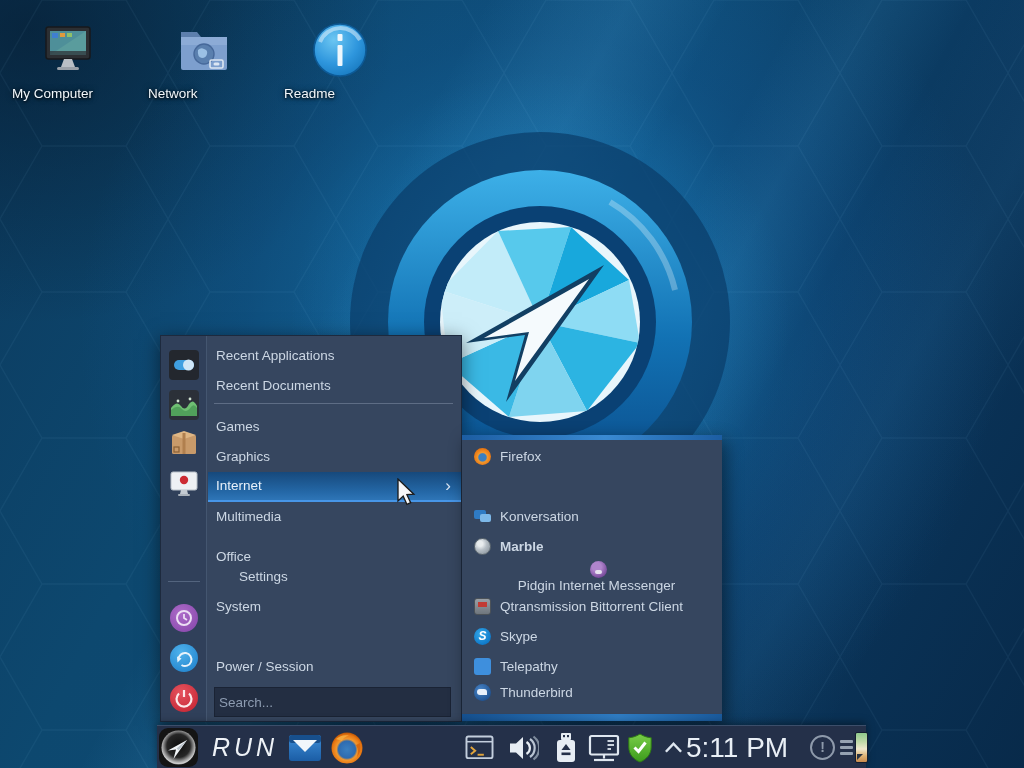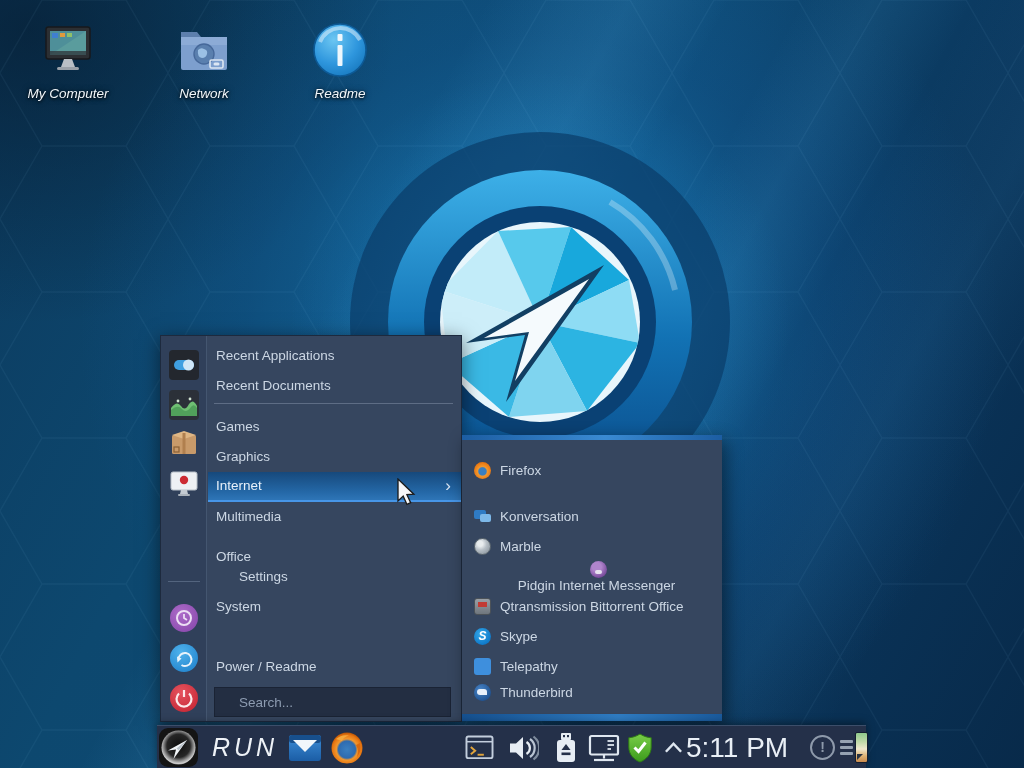--- a/index.html
+++ b/index.html
@@ -9,35 +9,35 @@
       radial-gradient(640px 640px at 540px 330px, rgba(32,144,214,.52), rgba(20,100,170,.24) 46%, rgba(10,60,110,0) 72%),
       radial-gradient(520px 420px at 30px 30px, rgba(4,20,36,.55), rgba(4,20,36,0) 70%),
       linear-gradient(118deg,#0c3a5e 0%,#0d486f 30%,#0e4a74 50%,#0a355b 75%,#082a4a 100%);
   }
   .streaks{position:absolute;inset:0;pointer-events:none;
     background:linear-gradient(118deg, transparent 34%, rgba(90,190,245,.10) 40%, rgba(90,190,245,.15) 44%, transparent 51%, transparent 56%, rgba(90,190,245,.09) 61%, transparent 68%, rgba(90,190,245,.07) 77%, transparent 85%);}
   .hexlayer{position:absolute;inset:0;opacity:.05;pointer-events:none;}
   .emblem{position:absolute;left:280px;top:62px;width:520px;height:520px;pointer-events:none;}
 
   
-  .dicon{position:absolute;top:20px;width:112px;text-align:center;cursor:default;font-style:italic;}
+  .dicon{position:absolute;top:20px;width:112px;cursor:default;}
   .dicon .glyphbox{width:58px;height:60px;margin:0 auto;display:flex;align-items:center;justify-content:center;}
   .dicon .dlabel{margin-top:6px;font-size:13.5px;color:#f2f7fb;text-shadow:0 1px 3px rgba(0,0,0,.95),0 0 6px rgba(0,0,0,.6);}
 
   
   .menu{position:absolute;left:160px;top:335px;width:302px;height:387px;background:#36465f;box-shadow:0 4px 18px rgba(0,0,0,.5);border:1px solid rgba(10,20,35,.55);}
   .menu-strip{position:absolute;left:0;top:0;bottom:0;width:46px;background:#30405a;border-right:1px solid #445670;}
   .strip-ic{position:absolute;left:8px;width:30px;height:30px;cursor:pointer;}
   .strip-sep{position:absolute;left:7px;width:32px;height:1px;background:rgba(150,170,195,.35);}
   .menu-items{position:absolute;left:47px;top:0;right:0;bottom:0;}
   .mitem{position:absolute;left:0;right:0;height:30px;line-height:30px;padding-left:8px;font-size:13.5px;color:#ccd7e4;cursor:pointer;}
   .mitem.active{background:linear-gradient(180deg,#16497c 0%,#2467a6 70%,#2e75b7 100%);border-bottom:2px solid #4796e8;color:#e8f1fa;height:30px;line-height:28px;}
   .mitem .subarrow{position:absolute;right:10px;top:0;font-size:17px;color:#d8e4f2;line-height:28px;}
   .msep{position:absolute;left:6px;right:8px;height:1px;background:rgba(150,165,185,.42);}
-  .msearch{position:absolute;left:6px;right:10px;bottom:4px;height:30px;background:#232e42;border:1px solid #1a2334;color:#8d9cb1;font-size:13.5px;padding:0 24px;outline:none;}
+  .msearch{position:absolute;left:6px;right:10px;bottom:4px;height:30px;background:#232e42;border:1px solid #1a2334;color:#8d9cb1;font-size:13.5px;padding:0 4px;outline:none;}
   .msearch::placeholder{color:#8d9cb1;}
 
   
   .submenu{position:absolute;left:462px;top:435px;width:260px;height:286px;background:#36465f;box-shadow:4px 5px 16px rgba(0,0,0,.45);}
   .submenu .edge-top{position:absolute;left:0;right:0;top:0;height:5px;background:linear-gradient(90deg,#1c5da2,#3a8ad2 55%,#1c5da2);}
   .submenu .edge-bottom{position:absolute;left:0;right:0;bottom:0;height:7px;background:linear-gradient(90deg,#15508f,#2f7cc2 60%,#1a5a9c);}
   .sitem{position:absolute;left:0;right:0;height:30px;display:flex;align-items:center;cursor:pointer;}
   .sitem .sic{width:17px;height:17px;margin-left:12px;flex:0 0 17px;}
   .sitem .slabel{margin-left:9px;font-size:13.5px;color:#ccd7e4;white-space:nowrap;}
 
@@ -247,57 +247,57 @@
       <div class="mitem" style="top:76px;">Games</div>
       <div class="mitem" style="top:106px;">Graphics</div>
       <div class="mitem active" style="top:136px;">
         <span>Internet</span>
         <span class="subarrow">›</span>
       </div>
       <div class="mitem" style="top:166px;">Multimedia</div>
       <div class="mitem" style="top:196px;margin-top:10px;">Office</div>
       <div class="mitem" style="top:226px;padding-left:31px;">Settings</div>
       <div class="mitem" style="top:256px;">System</div>
-      <div class="mitem" style="top:316px;">Power / Readme</div>
+      <div class="mitem" style="top:316px;">Power / Session</div>
       <input class="msearch" type="text" placeholder="Search..." style="">
     </div>
   </div>
 
   <div class="submenu">
     <div class="edge-top"></div>
 
-    <div class="sitem" style="top:20px;">
+    <div class="sitem" style="top:6px;">
       <span class="sic">
           <i class="ic firefox"></i>
         </span>
       <span class="slabel">Firefox</span>
     </div>
     <div class="sitem" style="top:66px;">
       <span class="sic">
           <i class="ic konversation"></i>
         </span>
       <span class="slabel">Konversation</span>
     </div>
-    <div class="sitem" style="top:96px;">
+    <div class="sitem" style="top:96px;font-weight:bold;">
       <span class="sic">
           <i class="ic marble"></i>
         </span>
       <span class="slabel">Marble</span>
     </div>
     <div class="sitem" style="top:126px;flex-direction:column;">
       <span class="sic">
           <i class="ic pidgin"></i>
         </span>
       <span class="slabel">Pidgin Internet Messenger</span>
     </div>
     <div class="sitem" style="top:156px;">
       <span class="sic">
           <i class="ic qtransmission"></i>
         </span>
-      <span class="slabel">Qtransmission Bittorrent Office</span>
+      <span class="slabel">Qtransmission Bittorrent Client</span>
     </div>
     <div class="sitem" style="top:186px;">
       <span class="sic">
           <i class="ic skype"><b>S</b></i>
         </span>
       <span class="slabel">Skype</span>
     </div>
     <div class="sitem" style="top:216px;">
       <span class="sic">
           <i class="ic telepathy"></i>

